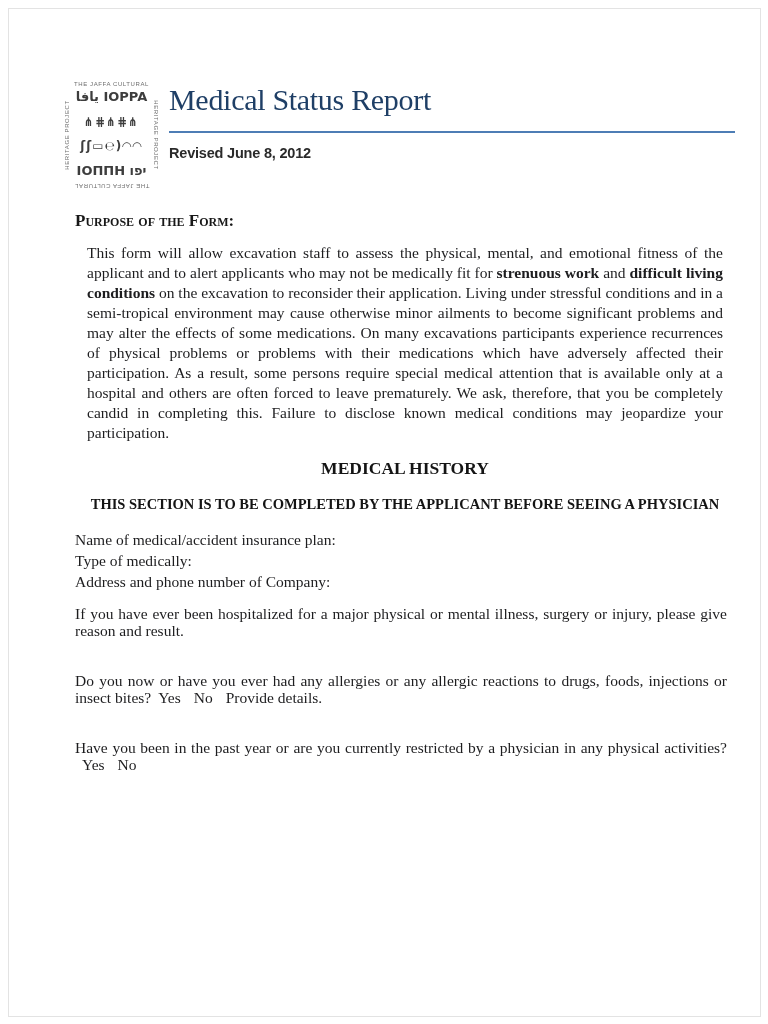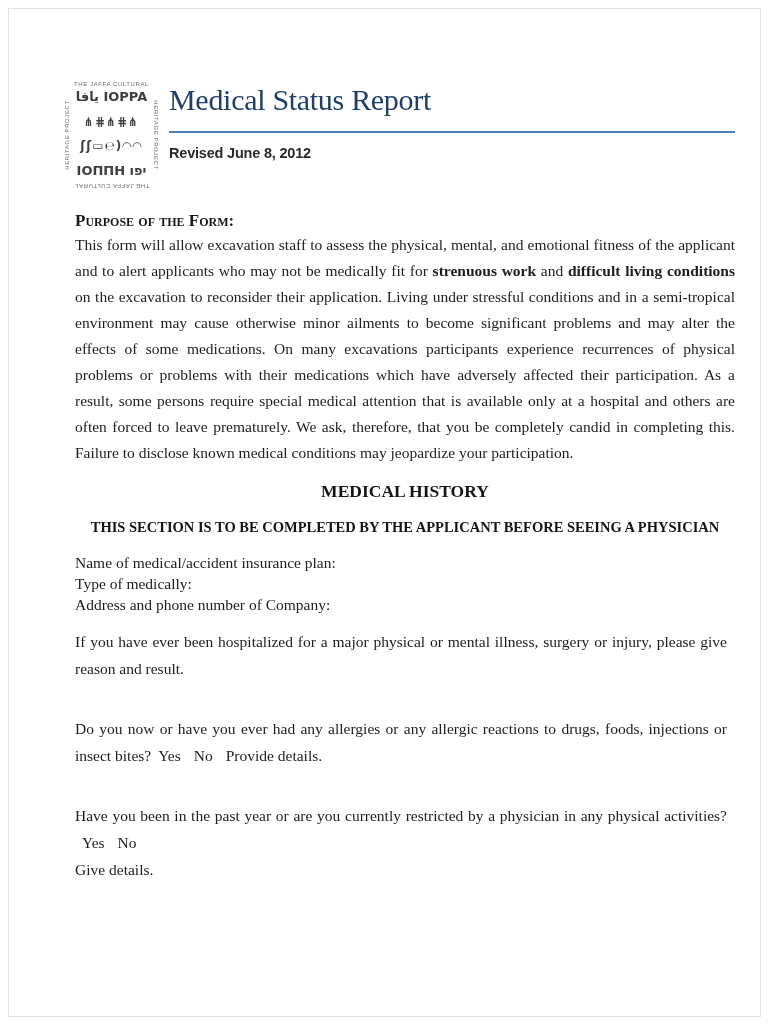--- a/index.html
+++ b/index.html
@@ -83,22 +83,22 @@
 
   
   .purpose-heading {
     margin: 20px 0 1px 0;
     font-weight: 700;
     font-variant: small-caps;
     font-size: 17px; line-height: 21px;
     color: #181818;
   }
   .body-par {
-    margin: 0;
-    font-size: 15.5px; line-height: 26px;
+    margin: 12px;
+    font-size: 15.5px; line-height: 20px;
     text-align: justify;
   }
 
   
   .mh-heading {
     margin: 14px 0 0 0;
     text-align: center;
     font-weight: 700;
     font-size: 17.5px; line-height: 22px;
     color: #141414;
@@ -107,21 +107,21 @@
     margin: 16px 0 0 0;
     text-align: center;
     font-weight: 700;
     font-size: 14.5px; line-height: 19px;
     color: #141414;
   }
   .field-group { margin: 14px 0 0 0; }
   .field-group.first { margin-top: 15px; }
   .field-line { margin: 0; font-size: 15.5px; line-height: 21px; }
 
-  .question { margin: 13px 8px 0 0; font-size: 15.5px; line-height: 27px; text-align: justify; }
+  .question { margin: 13px 8px 0 0; font-size: 15.5px; line-height: 17px; text-align: justify; }
   .question.gap-large { margin-top: 33px; }
   .opt { display: inline-block; }
   .opt.yes { margin-left: 7px; }
   .opt.no { margin-left: 13px; }
   .opt.details { margin-left: 13px; }
   .block-line { display: block; }
 </style>
 </head>
 <body>
 
@@ -167,16 +167,16 @@
       <p class="field-line">Name of medical/accident insurance plan:</p>
       <p class="field-line">Type of medically:</p>
       <p class="field-line">Address and phone number of Company:</p>
     </div>
 
 
     <p class="question">If you have ever been hospitalized for a major physical or mental illness, surgery or injury, please give reason and result.</p>
 
     <p class="question gap-large"><span>Do you now or have you ever had any allergies or any allergic reactions to drugs, foods, injections or insect bites?</span><span class="opt yes">Yes</span><span class="opt no">No</span><span class="opt details">Provide details.</span></p>
 
-    <p class="question gap-large"><span>Have you been in the past year or are you currently restricted by a physician in any physical activities?</span><span class="opt yes">Yes</span><span class="opt no">No</span><span class="block-line">Give details.</span></p>
+    <p class="question gap-large"><span>Have you been in the past year or are you currently restricted by a physician in any physical activities?</span><span class="opt yes">Yes</span><span class="opt no">No</span></p>
   </section>
 
 </div>
 
 </body></html>

